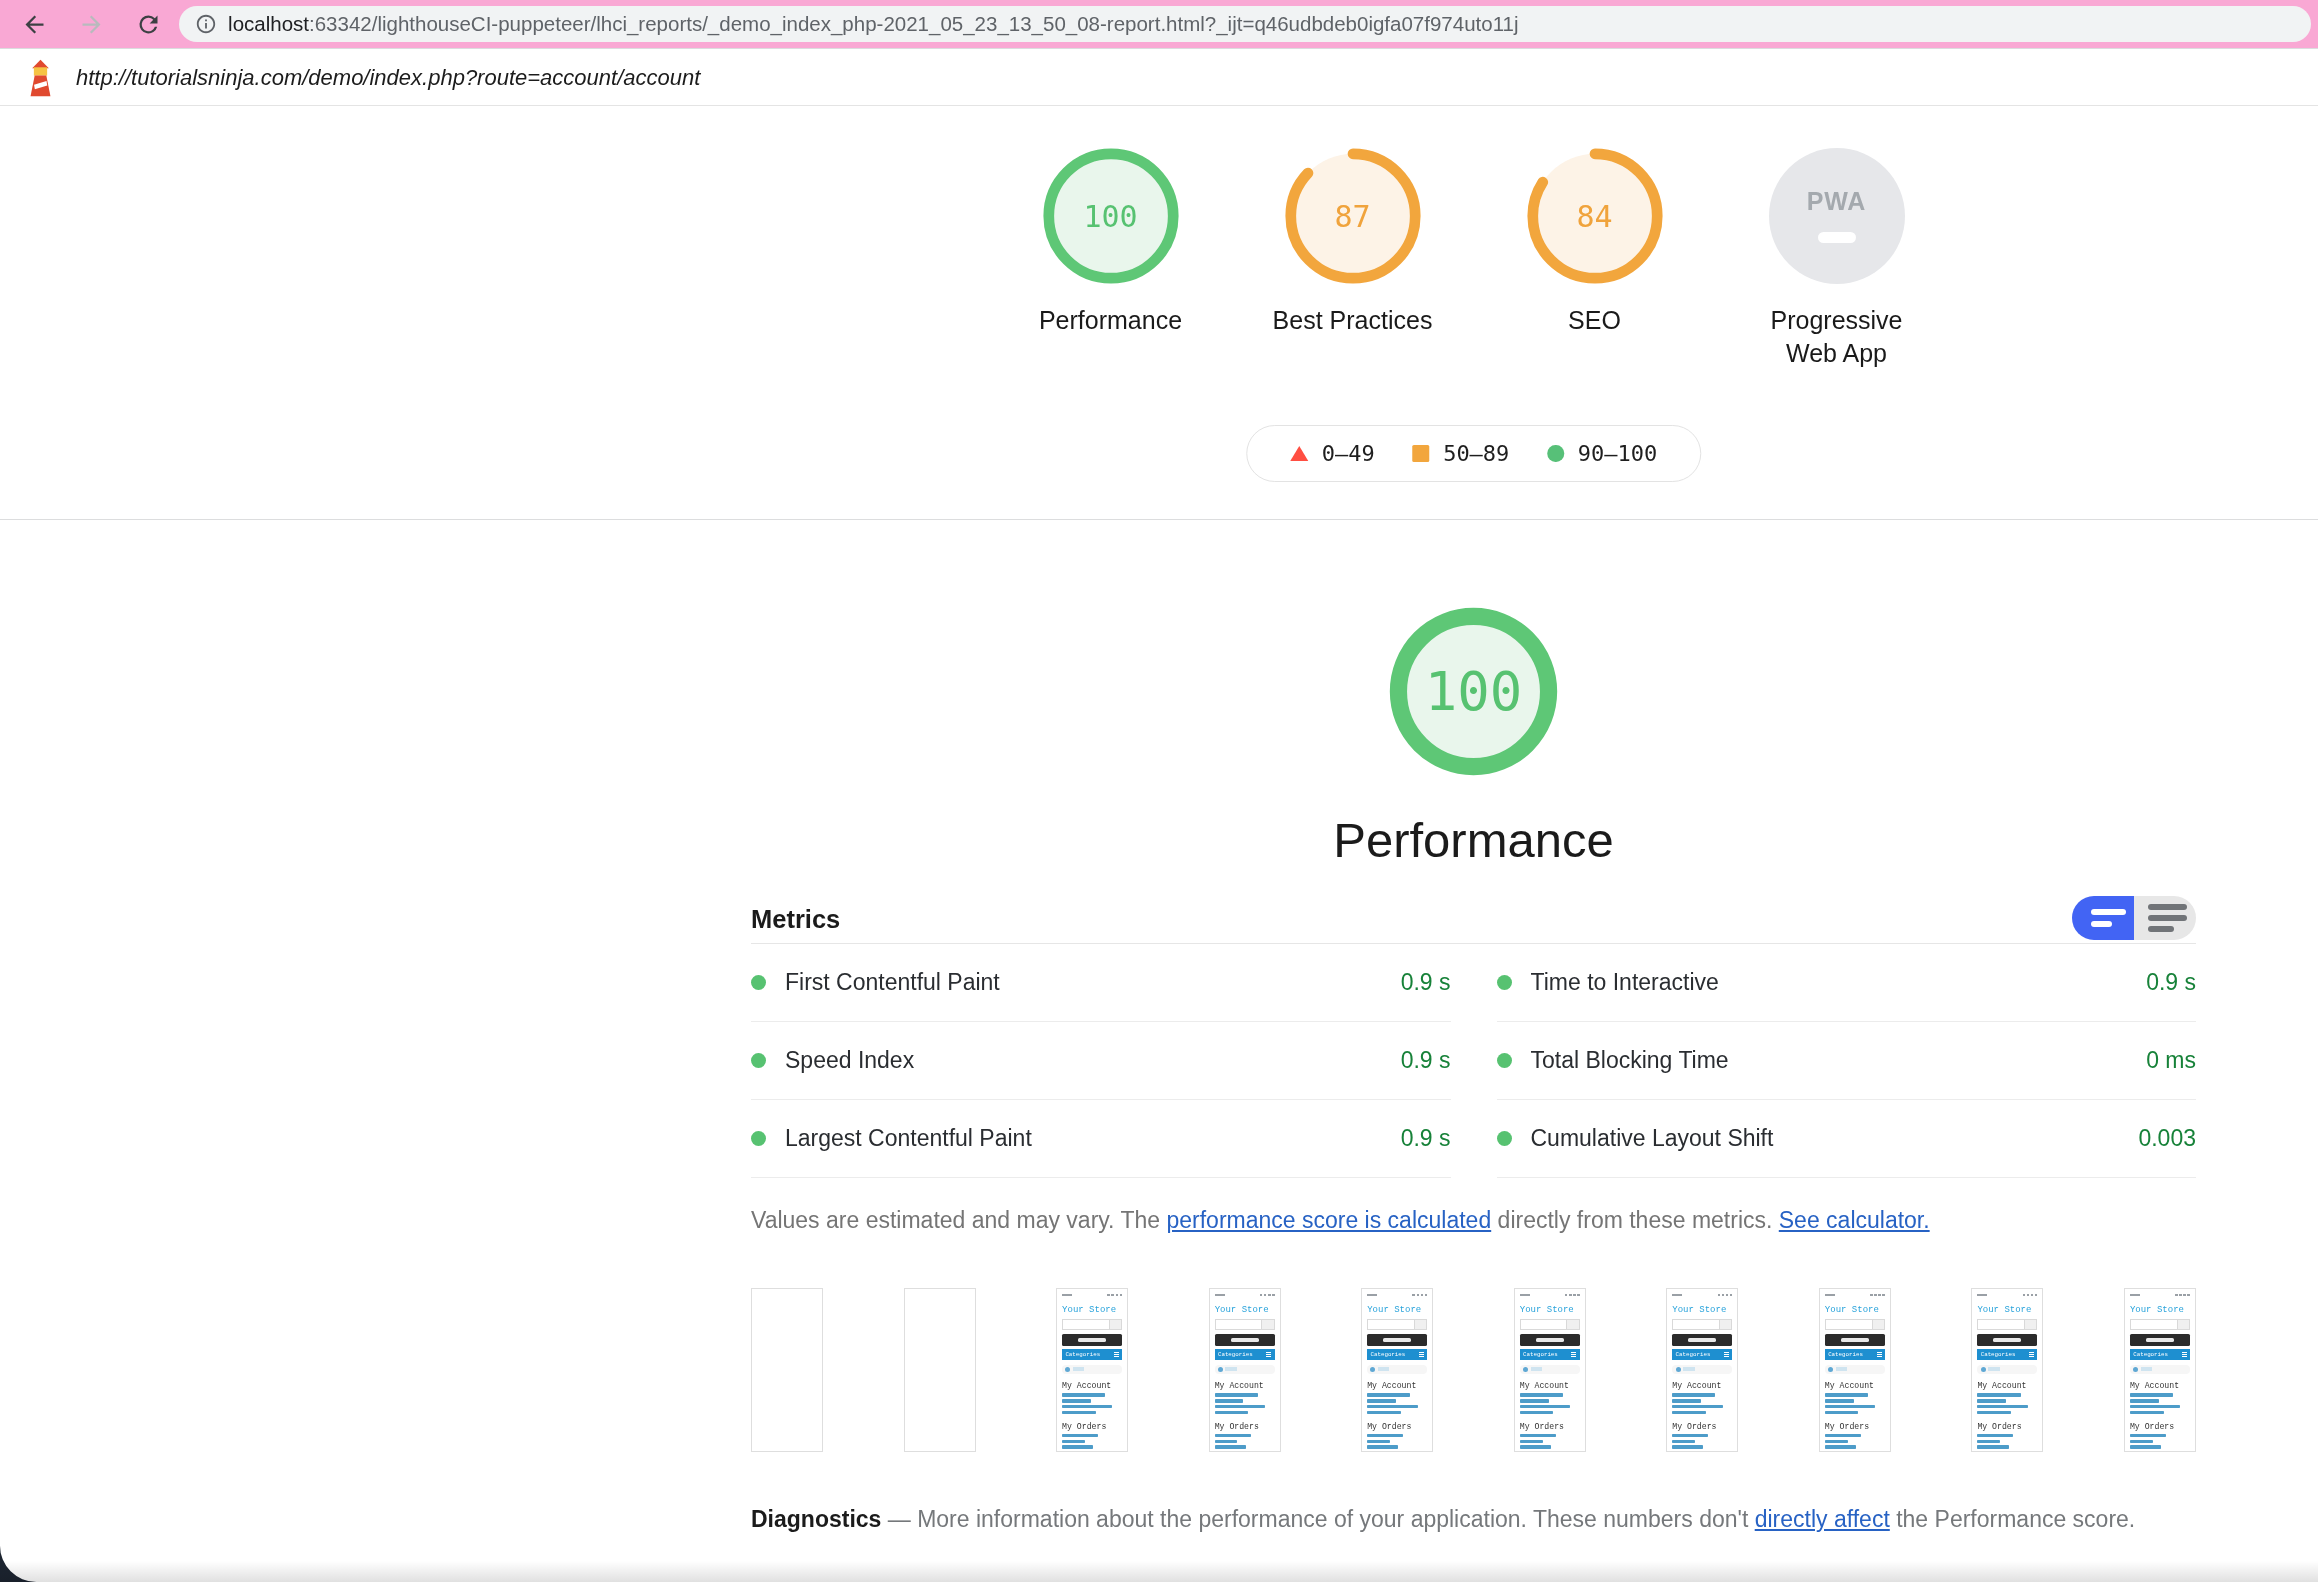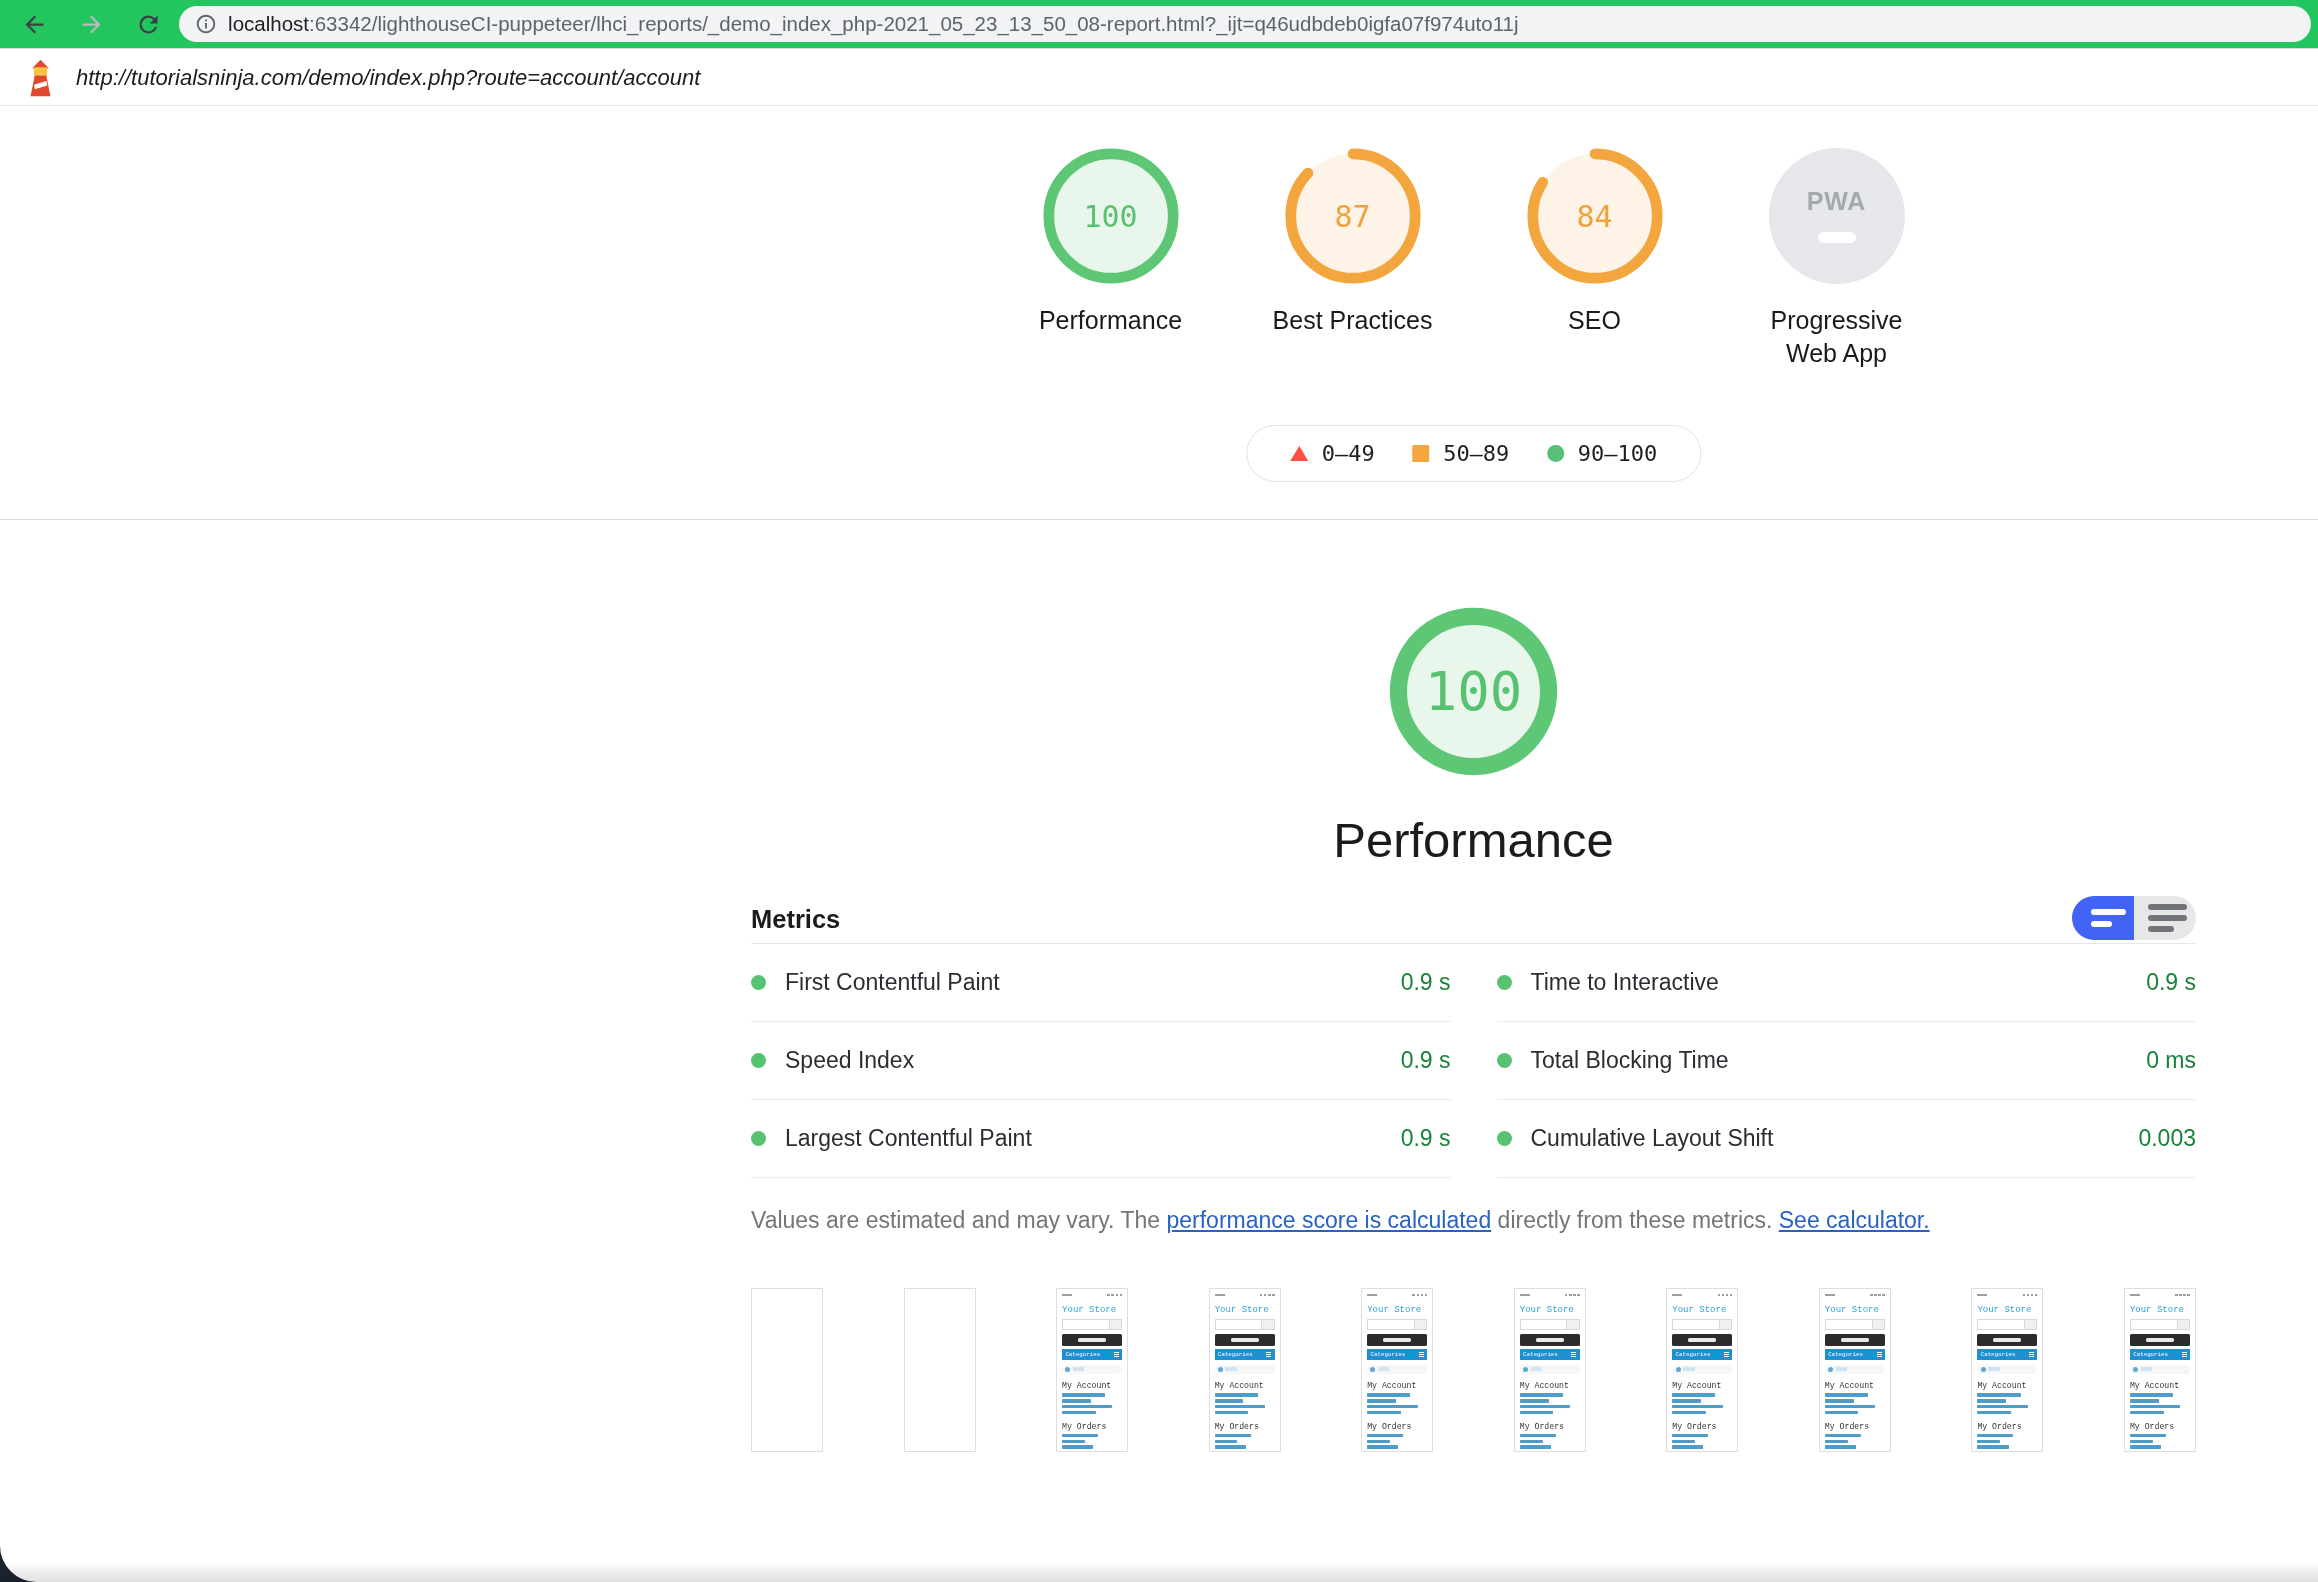--- a/index.html
+++ b/index.html
@@ -5,21 +5,21 @@
   * { box-sizing: border-box; margin: 0; padding: 0; }
   html, body { width: 2319px; height: 1582px; }
   body {
     position: relative; overflow: hidden; background: #ffffff;
     font-family: "Liberation Sans", sans-serif; color: #202124;
   }
   .mono { font-family: "DejaVu Sans Mono", monospace; }
 
   
   .topbar { position: absolute; top: 0; left: 0; right: 0; height: 49px;
-            background: #22c55e; border-bottom: 1.6px solid #dbdcde; }
+            background: #f9a8d4; border-bottom: 1.6px solid #dbdcde; }
   .nav-btns { position: absolute; left: 21.4px; top: 0; height: 48px;
               display: flex; align-items: center; gap: 30px; }
   .nav-btns svg { width: 27px; height: 27px; display: block; }
   .omnibox { position: absolute; left: 179px; right: 8.2px; top: 5.8px; height: 36px;
              background: #f1f3f4; border-radius: 18px; display: flex; align-items: center;
              gap: 10.7px; padding: 0 16.4px; overflow: hidden; white-space: nowrap; }
   .omnibox svg { width: 22px; height: 22px; flex: 0 0 auto; }
   .url-host { font-size: 20.5px; color: #202124; }
   .url-path { font-size: 20.5px; color: #5f6368; }
 
@@ -652,20 +652,21 @@
     <div class="m-h">My Orders</div>
     <div class="m-links">
             <i style="width:60%"></i>
             <i style="width:38%"></i>
             <i style="width:52%"></i>
             <i style="width:58%"></i>
           </div>
   </div>
 </div>
 
+    <div class="diagnostics"><strong>Diagnostics</strong><span> — </span><span>More information about the performance of your application. These numbers don't </span><a class="rlink">directly affect</a><span> the Performance score.</span></div>
   </div>
 </div>
 
 <div class="top-divider"></div>
 
 <svg class="corner" width="38" height="38" viewBox="0 0 46 46">
   <path d="M0,46 L0,2 A44,44 0 0 0 44,46 Z" transform="translate(0,0)" fill="#1c2430"></path>
 </svg>
 <div class="bottom-fade"></div>
 

